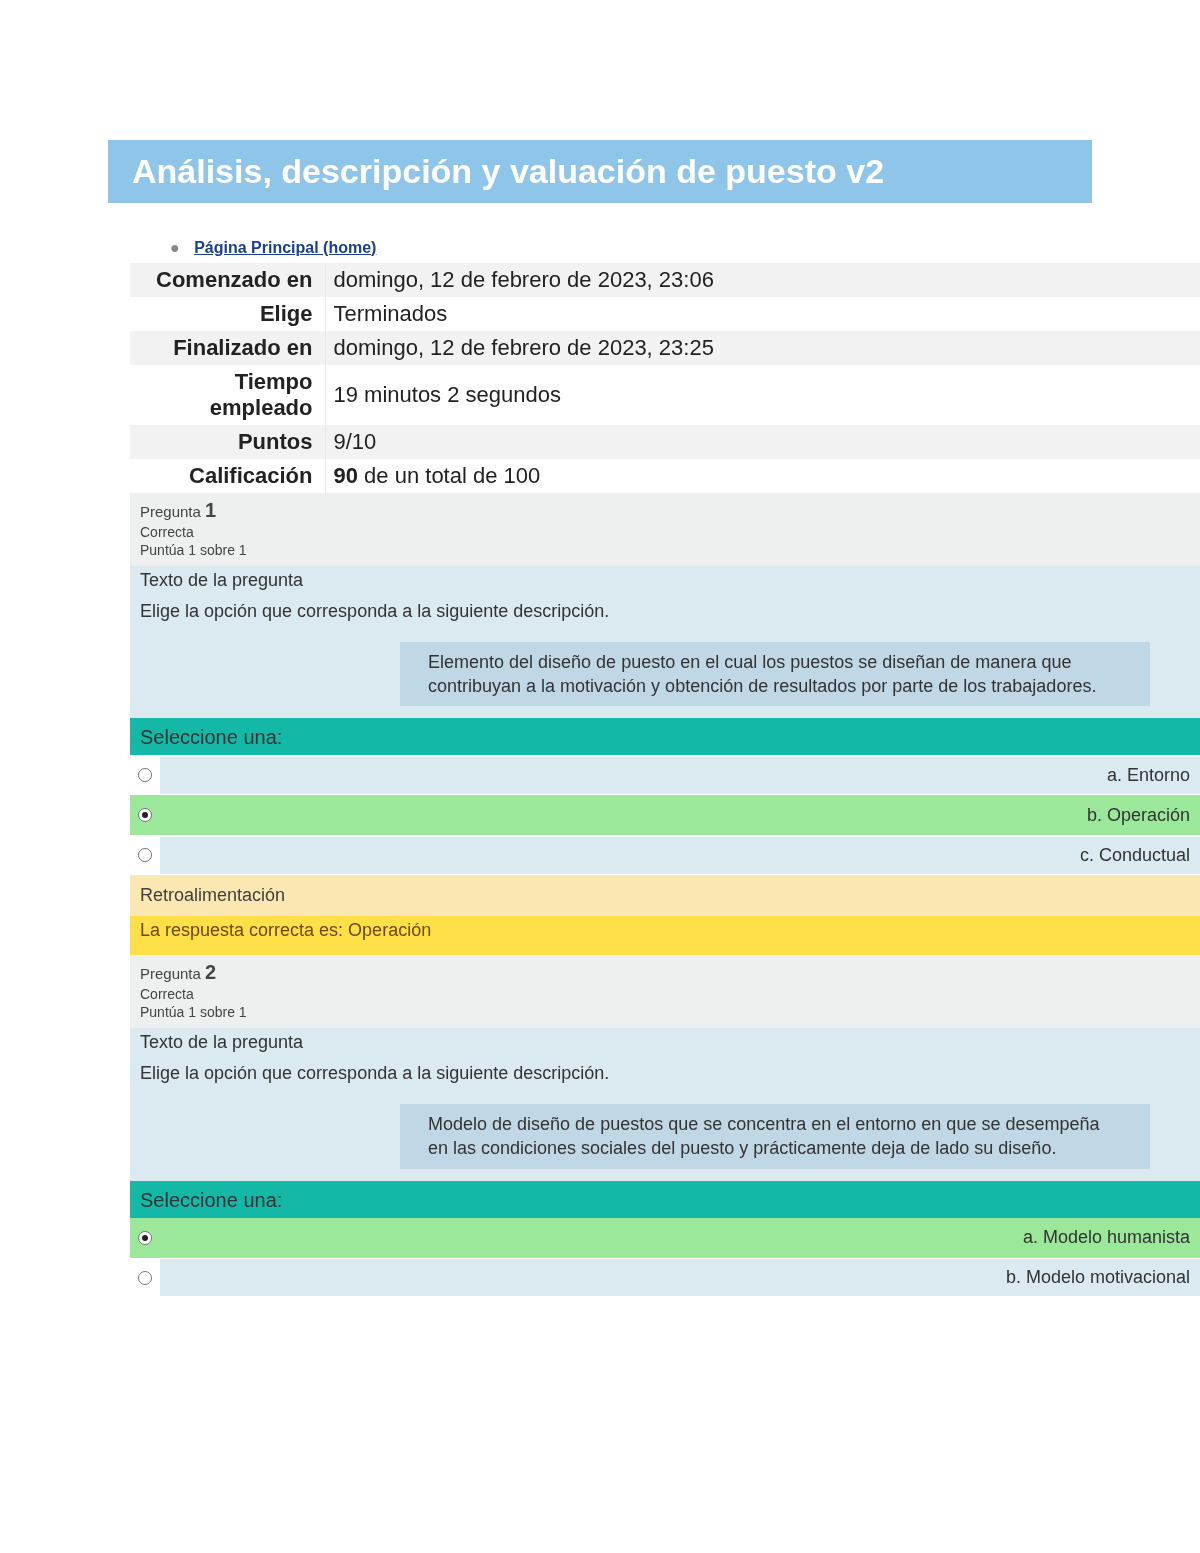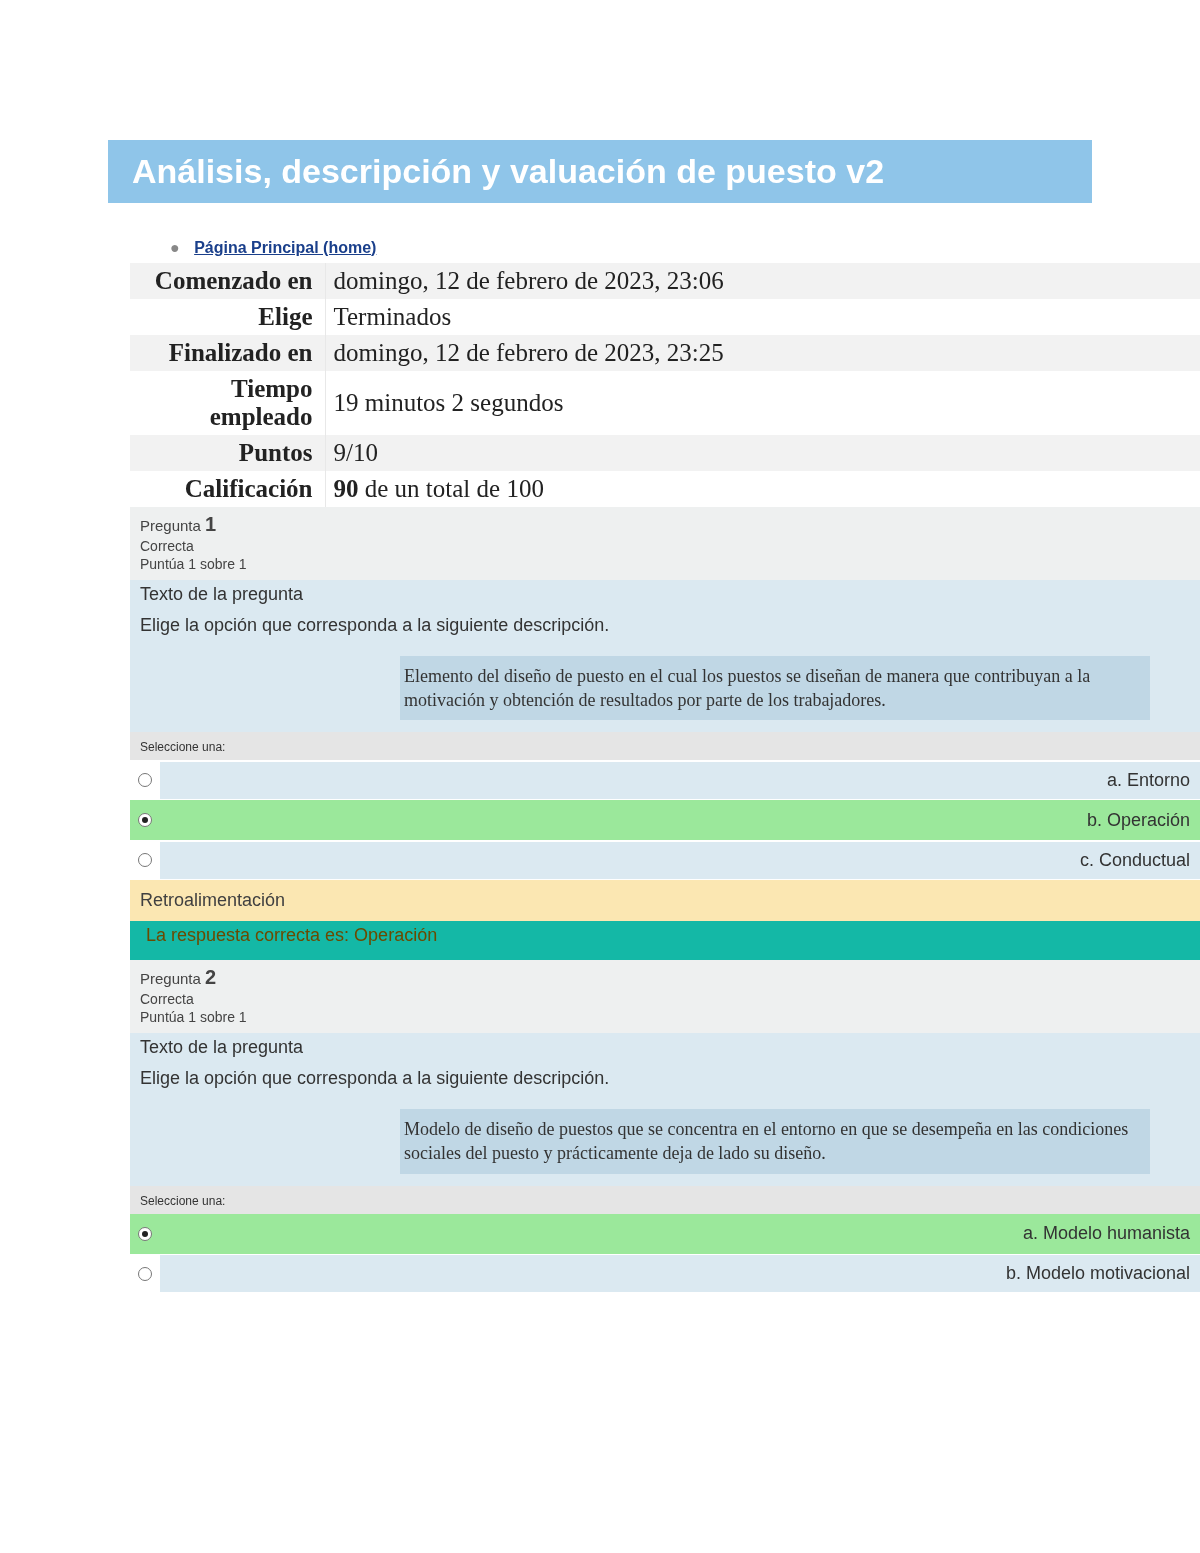--- a/index.html
+++ b/index.html
@@ -31,22 +31,22 @@
   }
   .breadcrumb-row a {
     color: #1a3f8b;
     font-weight: bold;
     text-decoration: underline;
   }
   table.summary {
     width: calc(100% - 130px);
     margin-left: 130px;
     border-collapse: collapse;
-    font-size: 25px;
-    font-family: Liberation Serif, serif;
+    font-size: 22px;
+    font-family: Liberation Sans, sans-serif;
   }
   table.summary tr:nth-child(odd) { background: #f2f2f2; }
   table.summary tr:nth-child(even) { background: #fff; }
   table.summary th {
     text-align: right;
     font-weight: bold;
     padding: 4px 12px 4px 6px;
     width: 195px;
     color: #222;
     border-right: 1px solid #e8e8e8;
@@ -87,30 +87,29 @@
     color: #333;
   }
   .q-desc-box {
     background: #dbe9f1;
     padding: 6px 10px 12px 10px;
   }
   .q-desc-box .inner {
     background: #c0d7e5;
     margin-left: 260px;
     margin-right: 40px;
-    padding: 8px 4px;
+    padding: 8px 28px;
     font-size: 18px;
     color: #333;
     line-height: 1.35;
-    font-family: Liberation Serif, serif;
   }
   .q-select-label {
-    background: #e5e5e5;
+    background: #14b8a6;
     padding: 8px 10px 6px 10px;
-    font-size: 12px;
+    font-size: 20px;
     color: #333;
   }
   .opt-row {
     display: flex;
     align-items: center;
     font-size: 18px;
     min-height: 40px;
   }
   .opt-row .radio-cell {
     width: 30px;
@@ -146,22 +145,22 @@
     display:block;
   }
 
   .feedback-head {
     background: #fbe7b2;
     padding: 10px 10px;
     font-size: 18px;
     color: #404040;
   }
   .feedback-body {
-    background: #14b8a6;
-    padding: 4px 10px 14px 16px;
+    background: #fde047;
+    padding: 4px 10px 14px 10px;
     font-size: 18px;
     color: #6a4a00;
   }
 </style>
 </head>
 <body>
 
 <div class="page">
 
   <div class="title-bar">Análisis, descripción y valuación de puesto v2</div>

